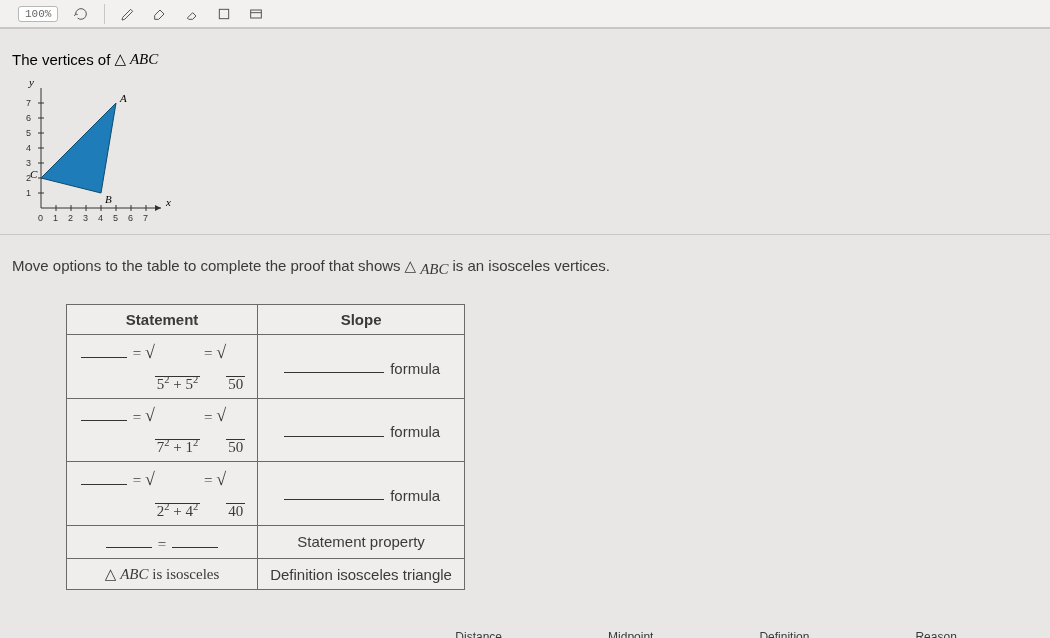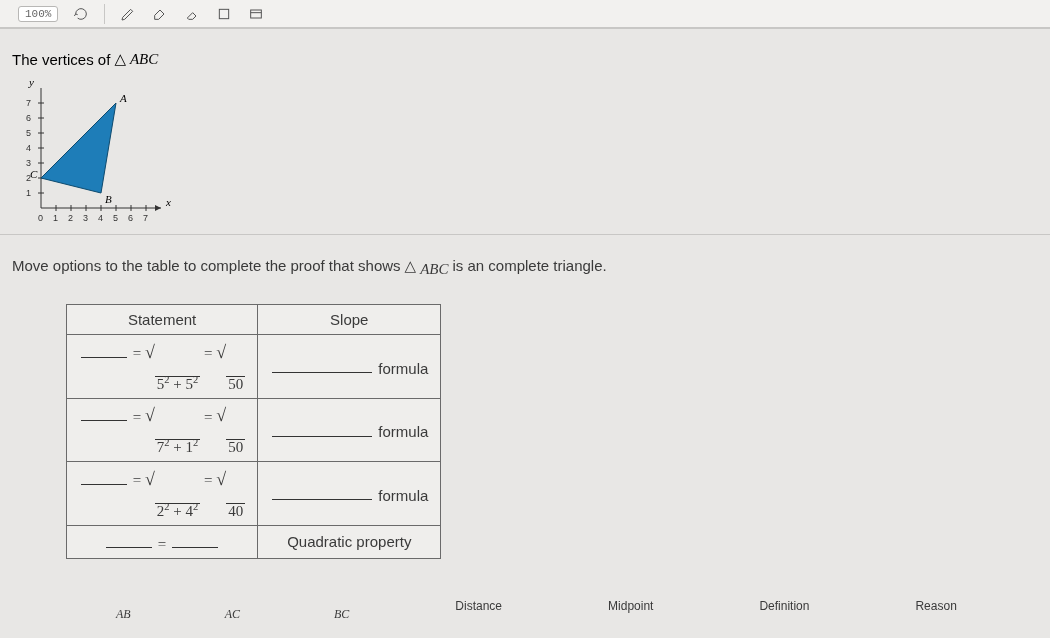--- a/index.html
+++ b/index.html
@@ -59,21 +59,21 @@
   font-size: 15px;
 }
 .proof-table th, .proof-table td {
   border: 1px solid #6a6a6a;
   padding: 6px 12px;
   text-align: center;
   vertical-align: middle;
   background: #efeeec;
 }
 .proof-table th {
-  font-weight: 400;
+  font-weight: 700;
 }
 .blank {
   display:inline-block;
   border-bottom: 1.5px solid #333;
   width: 46px;
   height: 1.1em;
   vertical-align: baseline;
   margin: 0 2px;
 }
 .blank-long { width: 100px; }
@@ -214,21 +214,21 @@
 
 </div>
 
 <div class="hr"></div>
 
 <div class="content">
   <div class="instruction">
     <span>Move options to the table to complete the proof that shows </span>
     <span class="tri">△</span>
     <span class="italic">ABC</span>
-    <span> is an complete triangle.</span>
+    <span> is an isosceles vertices.</span>
   </div>
 
   <table class="proof-table">
     <tbody>
         <tr>
       <th>Statement</th>
       <th>Slope</th>
     </tr>
     <tr>
       <td class="math">
@@ -280,21 +280,28 @@
         <span class="blank blank-long"></span>
         <span>formula</span>
       </td>
     </tr>
     <tr>
       <td class="math">
         <span class="blank"></span>
         <span>=</span>
         <span class="blank"></span>
       </td>
-      <td>Quadratic property</td>
+      <td>Statement property</td>
+    </tr>
+    <tr>
+      <td class="math">
+        <span class="tri">△</span>
+        <span class="italic">ABC</span><span> is isosceles</span>
+      </td>
+      <td>Definition isosceles triangle</td>
     </tr>
   </tbody>
     </table>
 
   <div class="options-row">
     <div class="option-chip italic">AB</div>
     <div class="option-chip italic">AC</div>
     <div class="option-chip italic">BC</div>
     <div class="option-chip sans">Distance</div>
     <div class="option-chip sans">Midpoint</div>

